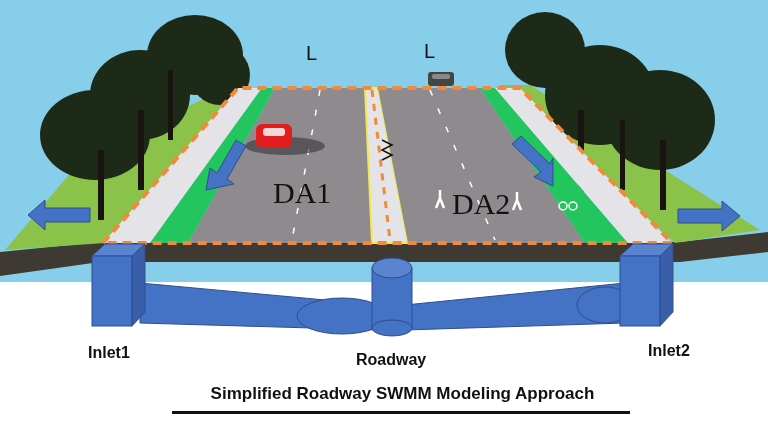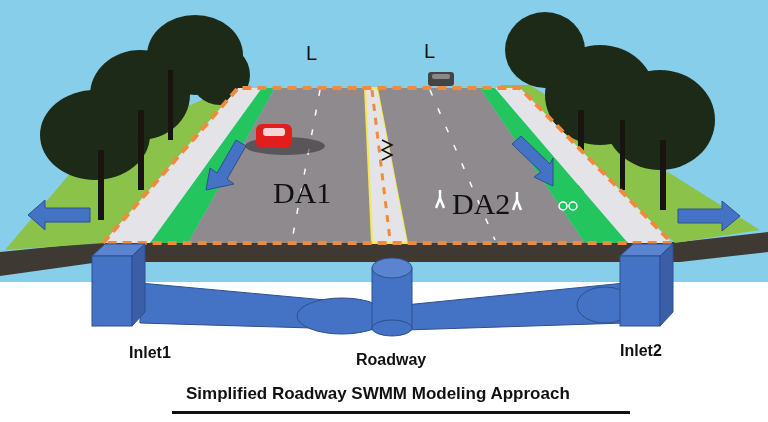--- a/index.html
+++ b/index.html
@@ -2,21 +2,21 @@
 <html><head>
 <meta charset="utf-8">
 <style>
   html, body { margin: 0; padding: 0; }
   body { width: 768px; height: 422px; overflow: hidden; background: #ffffff; font-family: "Liberation Sans", sans-serif; position: relative; }
   .scene { position: absolute; left: 0; top: 0; width: 768px; height: 422px; }
   .lbl { position: absolute; font-family: "Liberation Sans", sans-serif; }
   .lbl-L { font-size: 20px; color: #111; }
   .lbl-DA { font-size: 30px; color: #111; font-family: Liberation Serif, serif; }
   .lbl-node { font-size: 16px; font-weight: bold; color: #111; }
-  .caption { position: absolute; left: 186px; top: 384px; width: 455px; font-size: 17px; font-weight: bold; color: #111; white-space: nowrap; }
+  .caption { position: absolute; left: 175px; top: 384px; width: 455px; text-align: center; font-size: 17px; font-weight: bold; color: #111; white-space: nowrap; }
   .caption-rule { position: absolute; left: 172px; top: 411px; width: 458px; height: 3px; background: #111; }
 </style>
 </head>
 <body>
 
 <svg class="scene" viewBox="0 0 768 422" xmlns="http://www.w3.org/2000/svg">
 
   <rect x="0" y="0" width="768" height="282" fill="#87CEEB"></rect>
 
   <rect x="0" y="282" width="768" height="140" fill="#ffffff"></rect>
@@ -121,17 +121,17 @@
     <ellipse cx="392" cy="268" rx="20" ry="10" fill="#5B84D0"></ellipse>
   </g>
 
   <path d="M382,140 l10,5 l-10,5 l10,5 l-10,5" stroke="#111" stroke-width="1.5" fill="none"></path>
 </svg>
 
 <div class="lbl lbl-L" style="left:306px;top:42px;">L</div>
 <div class="lbl lbl-L" style="left:424px;top:40px;">L</div>
 <div class="lbl lbl-DA" style="left:273px;top:176px;">DA1</div>
 <div class="lbl lbl-DA" style="left:452px;top:187px;">DA2</div>
-<div class="lbl lbl-node" style="left:88px;top:344px;margin-left:41px;">Inlet1</div>
+<div class="lbl lbl-node" style="left:88px;top:344px;">Inlet1</div>
 <div class="lbl lbl-node" style="left:356px;top:351px;">Roadway</div>
-<div class="lbl lbl-node" style="left:620px;top:342px;">Inlet2</div>
+<div class="lbl lbl-node" style="left:648px;top:342px;">Inlet2</div>
 <div class="caption">Simplified Roadway SWMM Modeling Approach</div>
 <div class="caption-rule"></div>
 
 </body></html>

